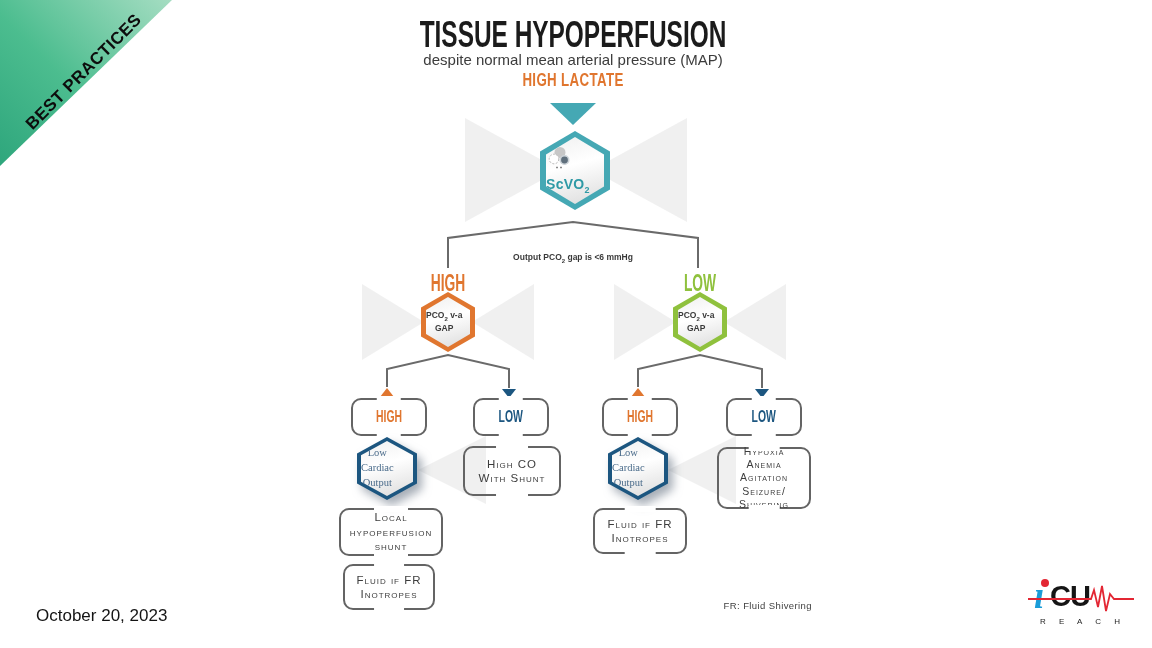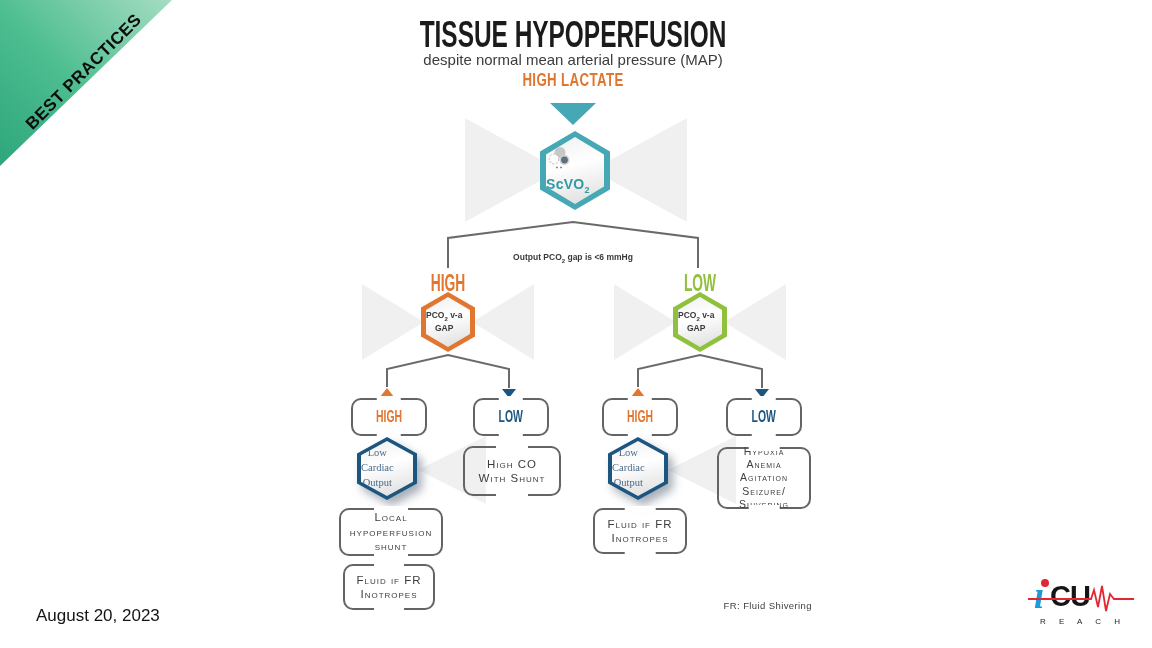--- a/index.html
+++ b/index.html
@@ -196,21 +196,21 @@
   </div>
   <div class="bbox" style="left:343px;top:564px;width:88px;height:42px;">
     <span class="smallcaps preline">Fluid if FR
 Inotropes</span>
   </div>
   <div class="bbox" style="left:593px;top:508px;width:90px;height:42px;">
     <span class="smallcaps preline">Fluid if FR
 Inotropes</span>
   </div>
 
-  <div class="date">August 20, 2023</div>
+  <div class="date">October 20, 2023</div>
   <div class="footnote">FR: Fluid Shivering</div>
 
   <div class="logo">
     <div class="logo-row">
       <span class="logo-i">ı</span>
       <span class="logo-dot"></span>
       <span class="logo-cu">CU</span>
       <svg class="logo-ecg" width="110" height="30" viewBox="0 0 110 30">
         <polyline points="0,15 58,15 63,15 66,6 70,23 74,2 78,27 82,10 86,15 106,15" fill="none" stroke="#E32633" stroke-width="1.8"></polyline>
       </svg>

